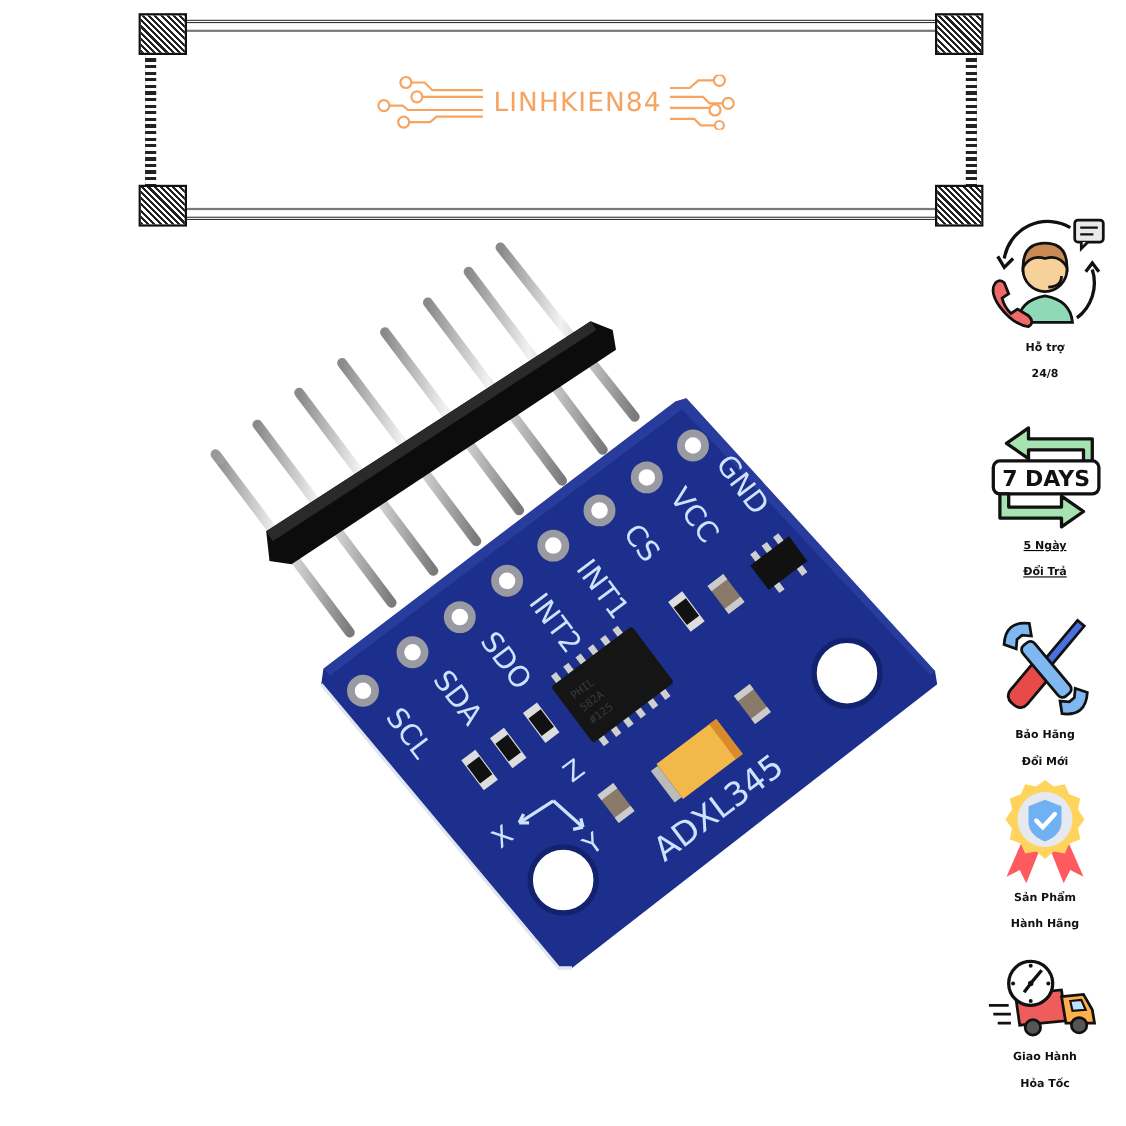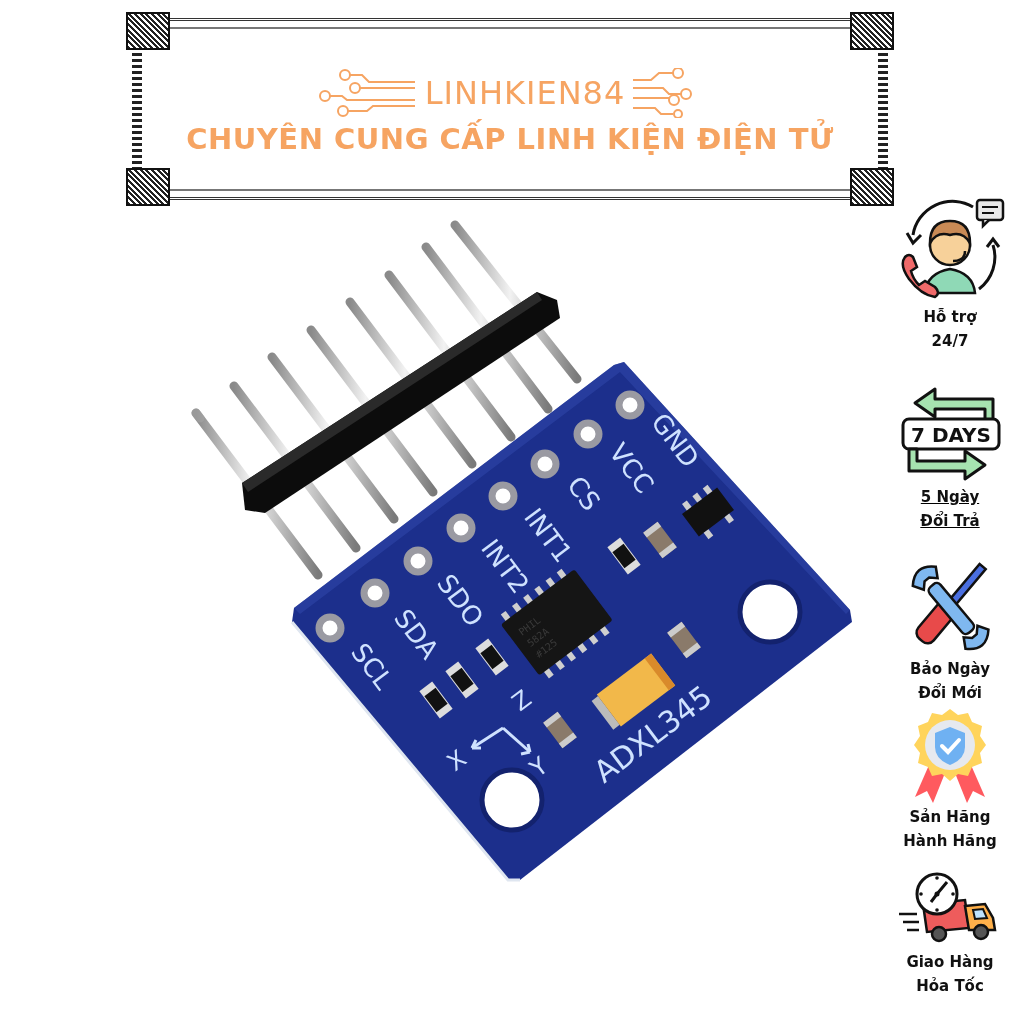--- a/index.html
+++ b/index.html
@@ -7,27 +7,27 @@
   .banner { position:absolute; left:132px; top:18px; width:756px; height:182px; }
   .banner-frame { position:absolute; inset:0; border:3px double #333; }
   .banner-frame::before { content:""; position:absolute; left:16px; right:16px; top:6px; height:0; border-top:2px solid #777; }
   .banner-frame::after { content:""; position:absolute; left:16px; right:16px; bottom:6px; height:0; border-top:2px solid #777; }
   .corner { position:absolute; width:40px; height:34px; background:
       repeating-linear-gradient(45deg,#222 0 2px,#fff 2px 4px); border:2px solid #111; }
   .corner.tl{left:-6px;top:-6px} .corner.tr{right:-6px;top:-6px} .corner.bl{left:-6px;bottom:-6px} .corner.br{right:-6px;bottom:-6px}
   .side { position:absolute; top:30px; bottom:30px; width:10px; background:repeating-linear-gradient(0deg,#222 0 3px,#fff 3px 6px); }
   .side.l{left:0} .side.r{right:0}
   .brand-row { position:absolute; left:0; right:0; top:50px; display:flex; justify-content:center; align-items:center; gap:8px; }
-  .brand { font-family:"DejaVu Sans", sans-serif; font-size:32px; letter-spacing:1px; color:#f6a462; font-weight:normal; }
+  .brand { font-family:"DejaVu Sans", sans-serif; font-size:24px; letter-spacing:1px; color:#f6a462; font-weight:normal; }
   .tagline { position:absolute; left:0; right:0; top:104px; text-align:center; font-family:"DejaVu Sans", sans-serif; font-weight:bold; font-size:29px; color:#f6a462; letter-spacing:0.5px; }
   .board-svg { position:absolute; left:0; top:0; }
   .features { position:absolute; left:880px; top:195px; width:140px; }
   .feature { position:absolute; left:0; width:140px; text-align:center; }
   .feature-icon { display:block; margin:0 auto; }
-  .feature-label { display:block; font-family:"DejaVu Sans", sans-serif; font-weight:bold; font-size:15px; color:#111; line-height:24px; }
+  .feature-label { display:block; font-family:"DejaVu Sans", sans-serif; font-weight:bold; font-size:10px; color:#111; line-height:24px; }
 </style>
 </head>
 <body>
 
 <div class="banner">
   <div class="banner-frame"></div>
   <div class="side l"></div>
   <div class="side r"></div>
   <div class="corner tl"></div>
   <div class="corner tr"></div>
@@ -54,21 +54,20 @@
           <circle cx="45" cy="5" r="5"></circle>
         <path d="M0 20 H30 L36 26 H48"></path>
           <circle cx="53" cy="26" r="5"></circle>
         <path d="M0 30 H36"></path>
           <circle cx="41" cy="32" r="5"></circle>
         <path d="M0 40 H22 L28 46 H40"></path>
           <circle cx="45" cy="46" r="4"></circle>
       </g>
     </svg>
   </div>
-  <div class="tagline">CHUYÊN CUNG CẤP LINH KIỆN ĐIỆN TỬ</div>
 </div>
 
 <svg class="board-svg" width="880" height="1024" viewBox="0 0 880 1024">
   <defs>
     <linearGradient id="pinGrad" x1="0" y1="0" x2="1" y2="0">
       <stop offset="0" stop-color="#8a8a8a"></stop>
       <stop offset="0.45" stop-color="#f2f2f2"></stop>
       <stop offset="1" stop-color="#7a7a7a"></stop>
     </linearGradient>
   </defs>
@@ -228,21 +227,21 @@
       <path d="M88 25 l0 6 l6 -6" fill="#e9e9e9" stroke="#111" stroke-width="2.5"></path>
       <line x1="87" y1="12" x2="103" y2="12" stroke="#111" stroke-width="2"></line>
       <line x1="87" y1="18" x2="99" y2="18" stroke="#111" stroke-width="2"></line>
       <path d="M30 98 Q32 78 55 74 Q78 78 80 98 Z" fill="#8fd9b6" stroke="#111" stroke-width="2.5"></path>
       <circle cx="55" cy="50" r="20" fill="#f7d19a" stroke="#111" stroke-width="2.5"></circle>
       <path d="M35 48 Q35 26 55 26 Q75 26 75 48 Q68 36 55 40 Q42 36 35 48 Z" fill="#c98a55" stroke="#111" stroke-width="2.5"></path>
       <path d="M70 56 Q70 66 58 66" fill="none" stroke="#111" stroke-width="2.5"></path>
       <path d="M10 62 Q4 70 14 84 Q26 100 40 102 Q46 98 40 92 L30 86 L24 90 Q18 84 16 76 L22 72 L18 62 Q14 58 10 62 Z" fill="#f06a6a" stroke="#111" stroke-width="2.5"></path>
     </svg>
     <span class="feature-label">Hỗ trợ</span>
-    <span class="feature-label">24/7</span>
+    <span class="feature-label">24/8</span>
   </div>
 
   <div class="feature" style="top:190px;text-decoration:underline;">
     <svg class="feature-icon" width="110" height="100" viewBox="0 0 110 100">
       <path d="M40 14 L40 4 L20 18 L40 32 L40 24 L90 24 L90 38 L98 38 L98 14 Z" fill="#a6e3b0" stroke="#111" stroke-width="3" stroke-linejoin="round"></path>
       <rect x="8" y="34" width="96" height="30" rx="6" fill="#ffffff" stroke="#111" stroke-width="3"></rect>
       <text x="56" y="57" text-anchor="middle" font-family="DejaVu Sans, sans-serif" font-weight="bold" font-size="20" fill="#111">7 DAYS</text>
       <path d="M70 76 L70 66 L90 80 L70 94 L70 86 L14 86 L14 64 L22 64 L22 76 Z" fill="#a6e3b0" stroke="#111" stroke-width="3" stroke-linejoin="round"></path>
     </svg>
     <span class="feature-label">5 Ngày</span>
@@ -254,34 +253,34 @@
       <g transform="rotate(40 55 50)">
         <rect x="50" y="-2" width="8" height="46" fill="#4a6fe0" stroke="#111" stroke-width="2.5"></rect>
         <rect x="44" y="44" width="20" height="50" rx="8" fill="#e84a4a" stroke="#111" stroke-width="2.5"></rect>
       </g>
       <g transform="rotate(-40 55 50)">
         <rect x="48" y="22" width="14" height="60" rx="5" fill="#7fb8f0" stroke="#111" stroke-width="2.5"></rect>
         <path d="M40 10 Q55 -6 70 10 L64 20 L58 14 L52 14 L46 20 Z" fill="#7fb8f0" stroke="#111" stroke-width="2.5"></path>
         <path d="M40 92 Q55 108 70 92 L64 82 L58 88 L52 88 L46 82 Z" fill="#7fb8f0" stroke="#111" stroke-width="2.5"></path>
       </g>
     </svg>
-    <span class="feature-label">Bảo Ngày</span>
+    <span class="feature-label">Bảo Hãng</span>
     <span class="feature-label">Đổi Mới</span>
   </div>
 
   <div class="feature" style="top:510px;">
     <svg class="feature-icon" width="110" height="100" viewBox="0 0 110 100">
       <path d="M34 60 L20 92 L32 86 L38 98 L50 68 Z" fill="#ff5a5f"></path>
       <path d="M76 60 L90 92 L78 86 L72 98 L60 68 Z" fill="#ff5a5f"></path>
       <path d="M55 4 L63 10 L73 8 L77 17 L87 21 L85 31 L91 40 L85 48 L87 58 L77 62 L73 71 L63 69 L55 76 L47 69 L37 71 L33 62 L23 58 L25 48 L19 40 L25 31 L23 21 L33 17 L37 8 L47 10 Z" fill="#ffd45c"></path>
       <circle cx="55" cy="40" r="25" fill="#e6e9ef"></circle>
       <path d="M55 22 L70 28 L70 42 Q70 54 55 60 Q40 54 40 42 L40 28 Z" fill="#6fb1f2"></path>
       <path d="M47 41 L53 47 L64 35" fill="none" stroke="#ffffff" stroke-width="4" stroke-linecap="round"></path>
     </svg>
-    <span class="feature-label">Sản Hãng</span>
+    <span class="feature-label">Sản Phẩm</span>
     <span class="feature-label">Hành Hãng</span>
   </div>
 
   <div class="feature" style="top:675px;">
     <svg class="feature-icon" width="110" height="80" viewBox="0 0 110 80">
       <path d="M28 34 L70 30 L74 58 L32 62 Z" fill="#ee5c5c" stroke="#111" stroke-width="2.5"></path>
       <path d="M70 36 L90 34 L98 48 L100 60 L74 60 Z" fill="#ffb04a" stroke="#111" stroke-width="2.5"></path>
       <path d="M78 40 L88 39 L92 48 L80 49 Z" fill="#bfe3ff" stroke="#111" stroke-width="2"></path>
       <circle cx="42" cy="24" r="20" fill="#ffffff" stroke="#111" stroke-width="3"></circle>
       <path d="M42 24 L52 12 M42 24 L36 32" stroke="#111" stroke-width="3"></path>
@@ -289,16 +288,16 @@
       <circle cx="42" cy="8" r="1.8" fill="#111"></circle>
         <circle cx="42" cy="40" r="1.8" fill="#111"></circle>
       <circle cx="26" cy="24" r="1.8" fill="#111"></circle>
         <circle cx="58" cy="24" r="1.8" fill="#111"></circle>
       <circle cx="44" cy="64" r="7" fill="#555" stroke="#111" stroke-width="2.5"></circle>
       <circle cx="86" cy="62" r="7" fill="#555" stroke="#111" stroke-width="2.5"></circle>
       <line x1="4" y1="44" x2="22" y2="44" stroke="#111" stroke-width="2.5"></line>
       <line x1="8" y1="52" x2="24" y2="52" stroke="#111" stroke-width="2.5"></line>
       <line x1="12" y1="60" x2="24" y2="60" stroke="#111" stroke-width="2.5"></line>
     </svg>
-    <span class="feature-label">Giao Hàng</span>
+    <span class="feature-label">Giao Hành</span>
     <span class="feature-label">Hỏa Tốc</span>
   </div>
 </div>
 
 </body></html>

